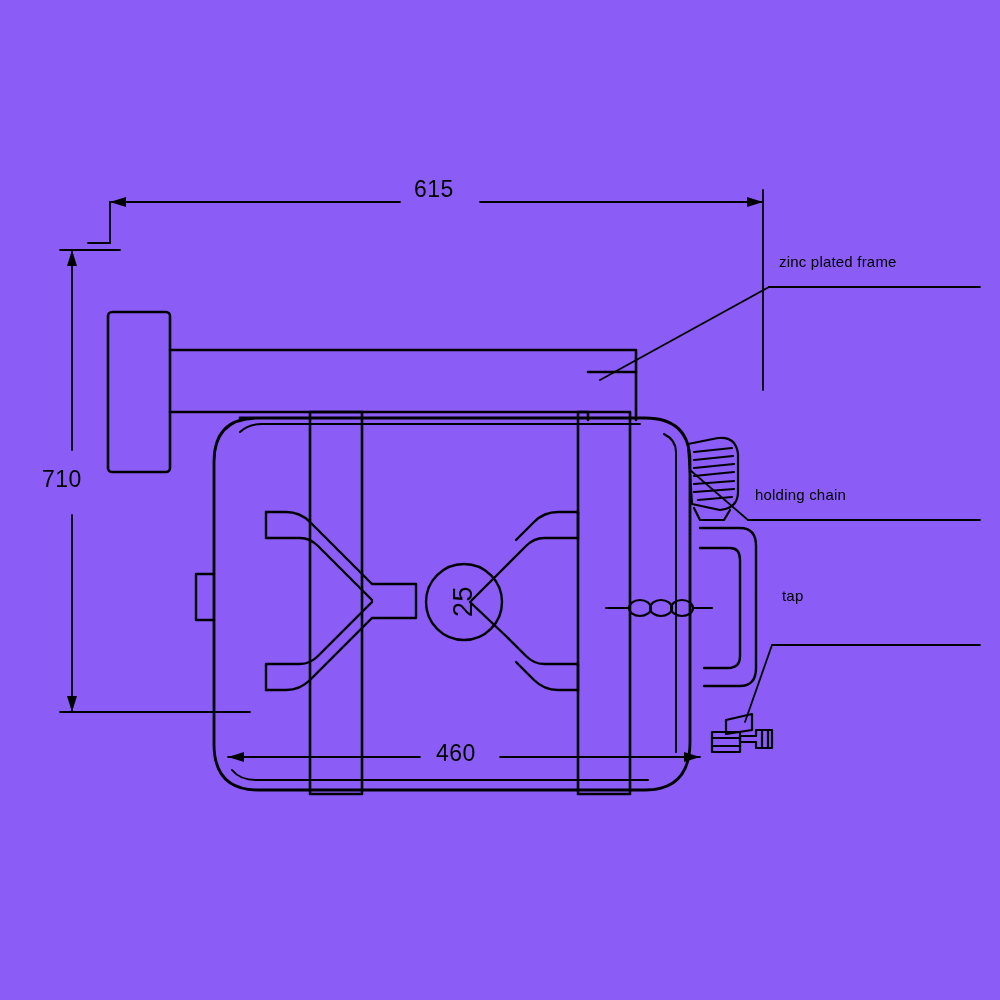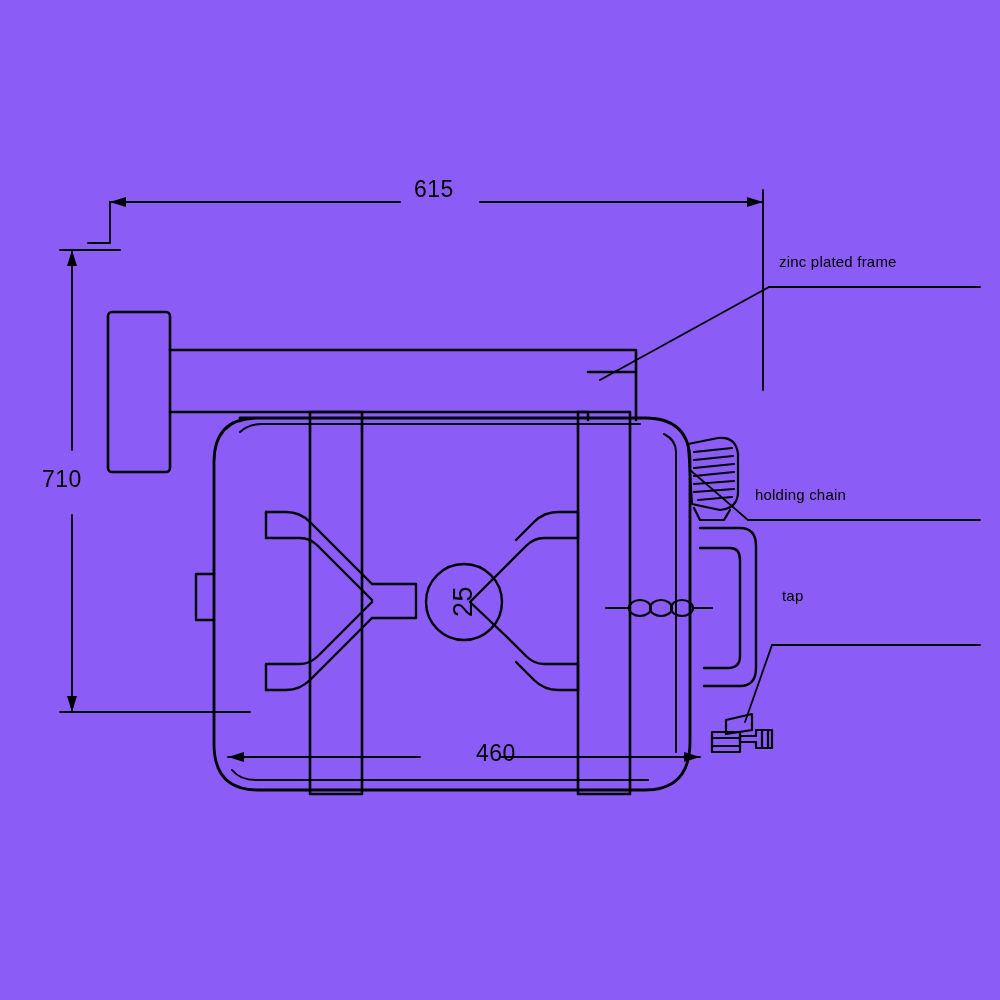--- a/index.html
+++ b/index.html
@@ -202,21 +202,21 @@
         <line x1="712" y1="746" x2="740" y2="746"></line>
       </g>
 
     </g>
   </svg>
 
   <div class="lbl dim-text" style="left:414px; top:178px;">615</div>
 
   <div class="lbl dim-text" style="left:42px; top:468px;">710</div>
 
-  <div class="lbl dim-text" style="left:436px; top:742px;margin-left:40px;">460</div>
+  <div class="lbl dim-text" style="left:436px; top:742px;">460</div>
 
   <div class="lbl call-text" style="left:779px; top:254px;">zinc plated frame</div>
 
   <div class="lbl call-text" style="left:755px; top:487px;text-align:center;">holding chain</div>
 
   <div class="lbl call-text" style="left:782px; top:580px;margin-top:8px;">tap</div>
 
   <div class="lbl cap-text" style="left:448px; top:588px;">25</div>
 
 </div>

